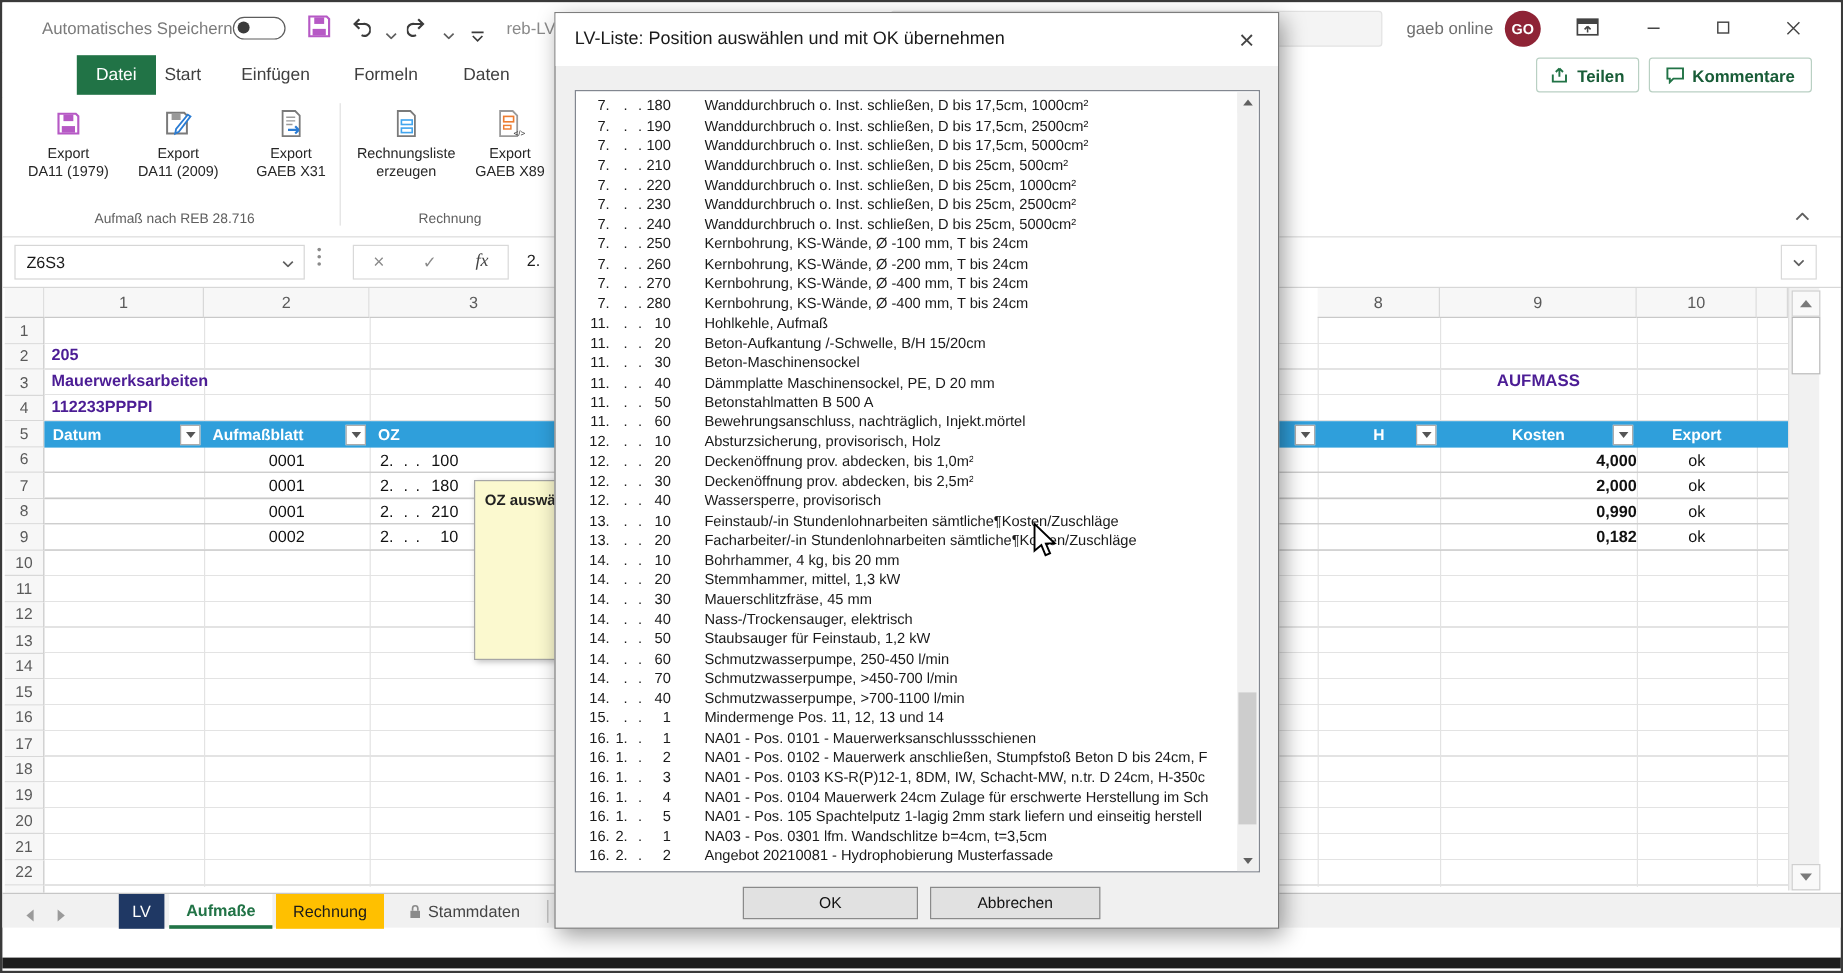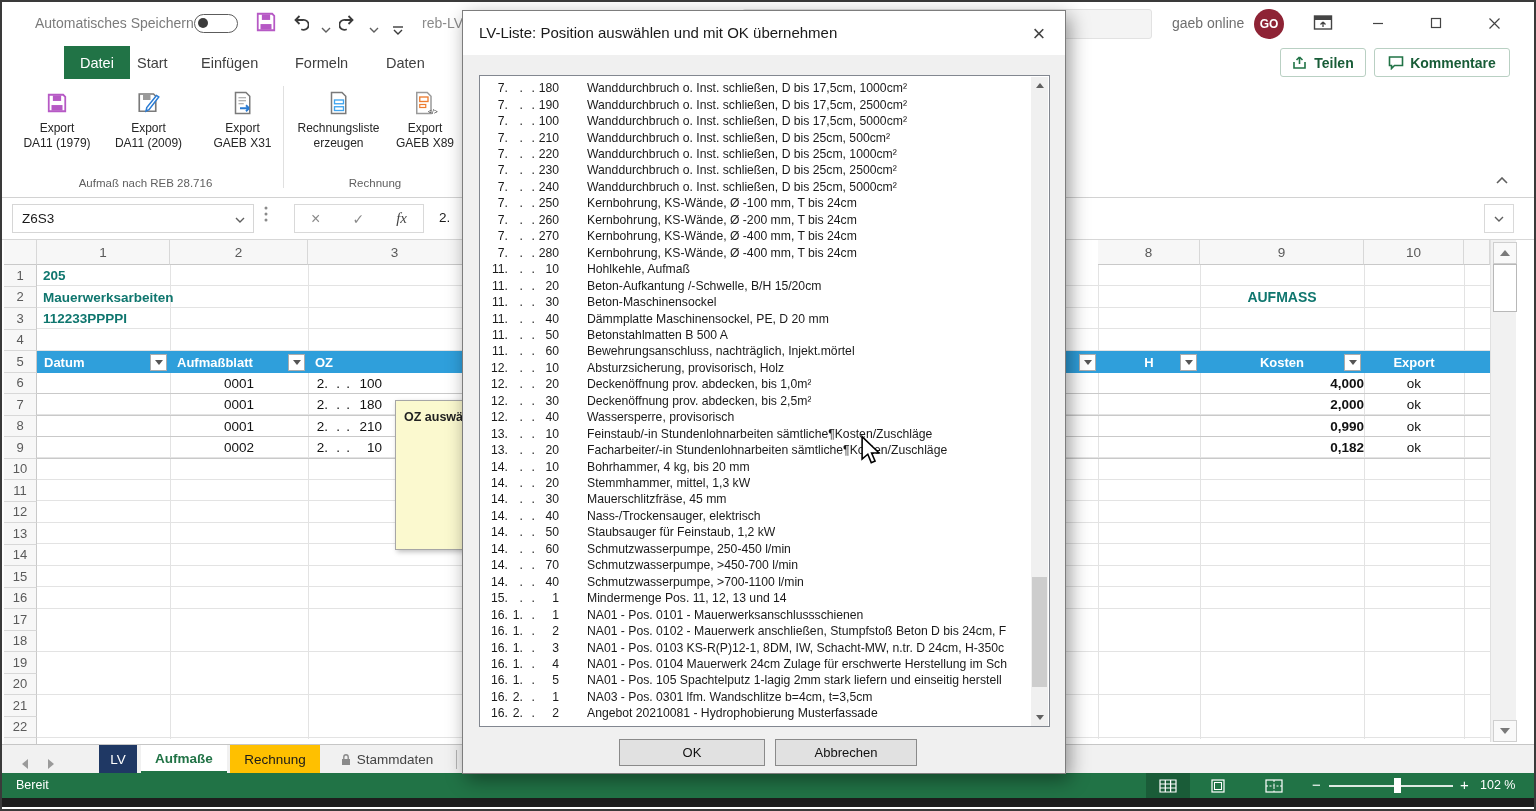--- a/index.html
+++ b/index.html
@@ -44,21 +44,21 @@
         display:flex;align-items:center;justify-content:center;}
   
   #grid{left:0;top:238px;width:1532px;height:504px;overflow:hidden;background:#fff;}
   .chead{top:0;height:25px;background:#f7f7f7;border-right:1px solid #d8d8d8;border-bottom:1px solid #c9c9c9;
          color:#5a5a5a;font-size:13.5px;display:flex;align-items:center;justify-content:center;}
   .rhead{left:2px;width:33px;background:#f7f7f7;border-right:1px solid #c9c9c9;border-bottom:1px solid #d8d8d8;
          color:#5a5a5a;font-size:13px;display:flex;align-items:center;justify-content:center;}
   .gridlines{left:35px;top:25px;width:1453px;height:474px;
      background:repeating-linear-gradient(to bottom,transparent 0 20.5px,#e3e3e3 20.5px 21.5px);}
   .vline{top:25px;width:1px;height:474px;background:#e3e3e3;}
-  .cellb{font-weight:bold;font-size:13.5px;color:#0f766e;display:flex;align-items:center;}
+  .cellb{font-weight:bold;font-size:13.5px;color:#4c1d95;display:flex;align-items:center;margin-top:20px;}
   .bluehdr{left:35px;width:1453px;height:22px;background:#2f9fdb;}
   .bhcell{color:#fff;font-weight:bold;font-size:13px;height:22px;display:flex;align-items:center;}
   .filterbtn{position:absolute;width:17px;height:17px;top:2.5px;background:#fff;border:1px solid #acacac;
              display:flex;align-items:center;justify-content:center;}
   .trow{left:35px;width:1453px;height:21.5px;border-bottom:1px solid #c9c9c9;}
   .tcell{position:absolute;top:0;height:21.5px;display:flex;align-items:center;font-size:13.5px;color:#111;}
   .ozp{display:inline-block;text-align:right;}
   
   .vscroll{left:1488px;top:0;width:26px;height:502px;background:#f1f1f1;border-left:1px solid #e0e0e0;}
   .scrbtn{position:absolute;left:2px;width:22px;height:20px;background:#f9f9f9;border:1px solid #cfcfcf;
@@ -395,45 +395,20 @@
             <svg width="12" height="13" viewBox="0 0 12 13">
               <rect x="2" y="6" width="8" height="6" fill="#8a8a8a"></rect>
               <path d="M3.8 6 V4 a2.2 2.2 0 0 1 4.4 0 V6" fill="none" stroke="#8a8a8a" stroke-width="1.4"></path>
             </svg>
           </span>
           <span>Stammdaten</span>
         </div></span>
     <div class="abs tsep" style="left:454px"></div>
   </div>
 
-  <div class="abs statusbar">
-    <span class="abs stready">Bereit</span>
-    <div class="abs viewbox on" style="left:1144px" id="vw1">
-        <svg width="18" height="14" viewBox="0 0 18 14">
-          <path d="M1 1 h16 v12 h-16 z M1 5 h16 M1 9 h16 M6.3 1 v12 M11.6 1 v12" fill="none" stroke="#fff" stroke-width="1.2"></path>
-        </svg>
-      </div>
-    <div class="abs viewbox" style="left:1194px" id="vw2">
-        <svg width="18" height="14" viewBox="0 0 18 14">
-          <rect x="3" y="1" width="12" height="12" fill="none" stroke="#fff" stroke-width="1.2"></rect>
-          <rect x="5.5" y="3.5" width="7" height="7" fill="none" stroke="#fff" stroke-width="1"></rect>
-        </svg>
-      </div>
-    <div class="abs viewbox" style="left:1250px" id="vw3">
-        <svg width="18" height="14" viewBox="0 0 18 14">
-          <rect x="1" y="1" width="16" height="12" fill="none" stroke="#fff" stroke-width="1.2"></rect>
-          <path d="M1 7 h16 M9 1 v12" stroke="#fff" stroke-width="1" stroke-dasharray="2 1.5"></path>
-        </svg>
-      </div>
-    <span class="abs zsign" style="left:1310px">−</span>
-    <div class="abs ztrack"></div>
-    <div class="abs zthumb"></div>
-    <span class="abs zsign" style="left:1458px">+</span>
-    <span class="abs zoomtxt">102 %</span>
-  </div>
   <div class="abs botstrip1"></div>
 
   <div class="abs" id="dialog">
     <div class="abs dlgtitle">
       <span class="tx">LV-Liste: Position auswählen und mit OK übernehmen</span>
       <span class="abs dlgclose">×</span>
     </div>
     <div class="abs listbox">
       <span id="lv-list"><div class="lv-item" style="top:4px">
             <span class="cc" style="width: 20px;">7.</span>

